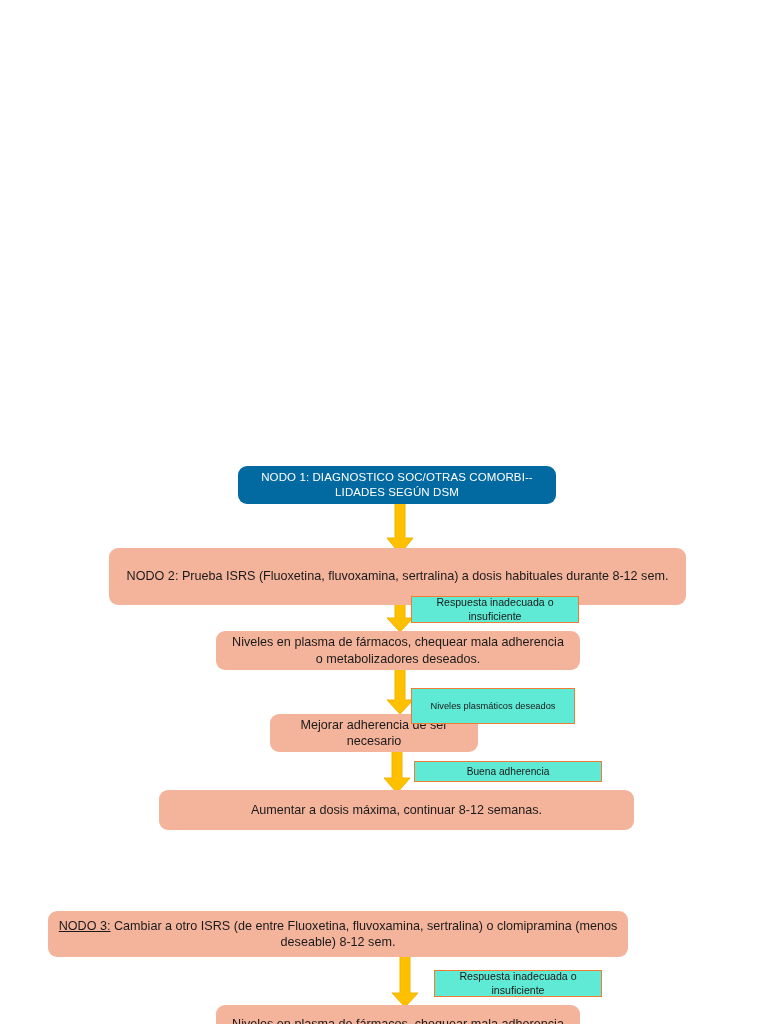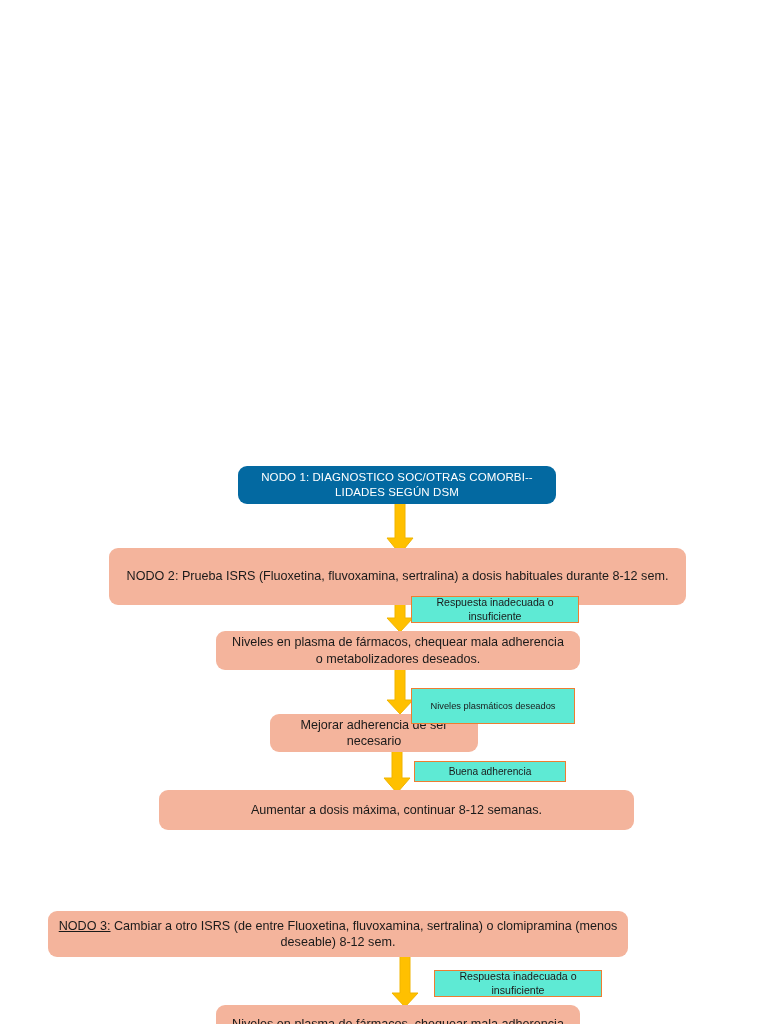--- a/index.html
+++ b/index.html
@@ -122,21 +122,21 @@
   <div class="node node-salmon" style="left:270px; top:714px; width:208px; height:38px;">
     <span class="txt">Mejorar adherencia de ser necesario</span>
   </div>
 
   <div class="arrow" style="left:382px; top:746px;">
     <svg width="30" height="49" viewBox="0 0 30 49">
       <polygon points="10,0 20,0 20,32 28,32 15,47 2,32 10,32" fill="#FFC000" stroke="#F0B400" stroke-width="1"></polygon>
     </svg>
   </div>
 
-  <div class="label-box md" style="left:414px; top:761px; width:152px; height:21px;">
+  <div class="label-box md" style="left:414px; top:761px; width:188px; height:21px;">
     <span>Buena adherencia</span>
   </div>
 
   <div class="node node-salmon" style="left:159px; top:790px; width:475px; height:40px;">
     <span class="txt">Aumentar a dosis máxima, continuar 8-12 semanas.</span>
   </div>
 
   <div class="node node-salmon" style="left:48px; top:911px; width:580px; height:46px;">
     <span class="txt"><span class="u">NODO 3:</span><span> Cambiar a otro ISRS (de entre Fluoxetina, fluvoxamina, sertralina) o clomipramina (menos deseable) 8-12 sem.</span></span>
   </div>

